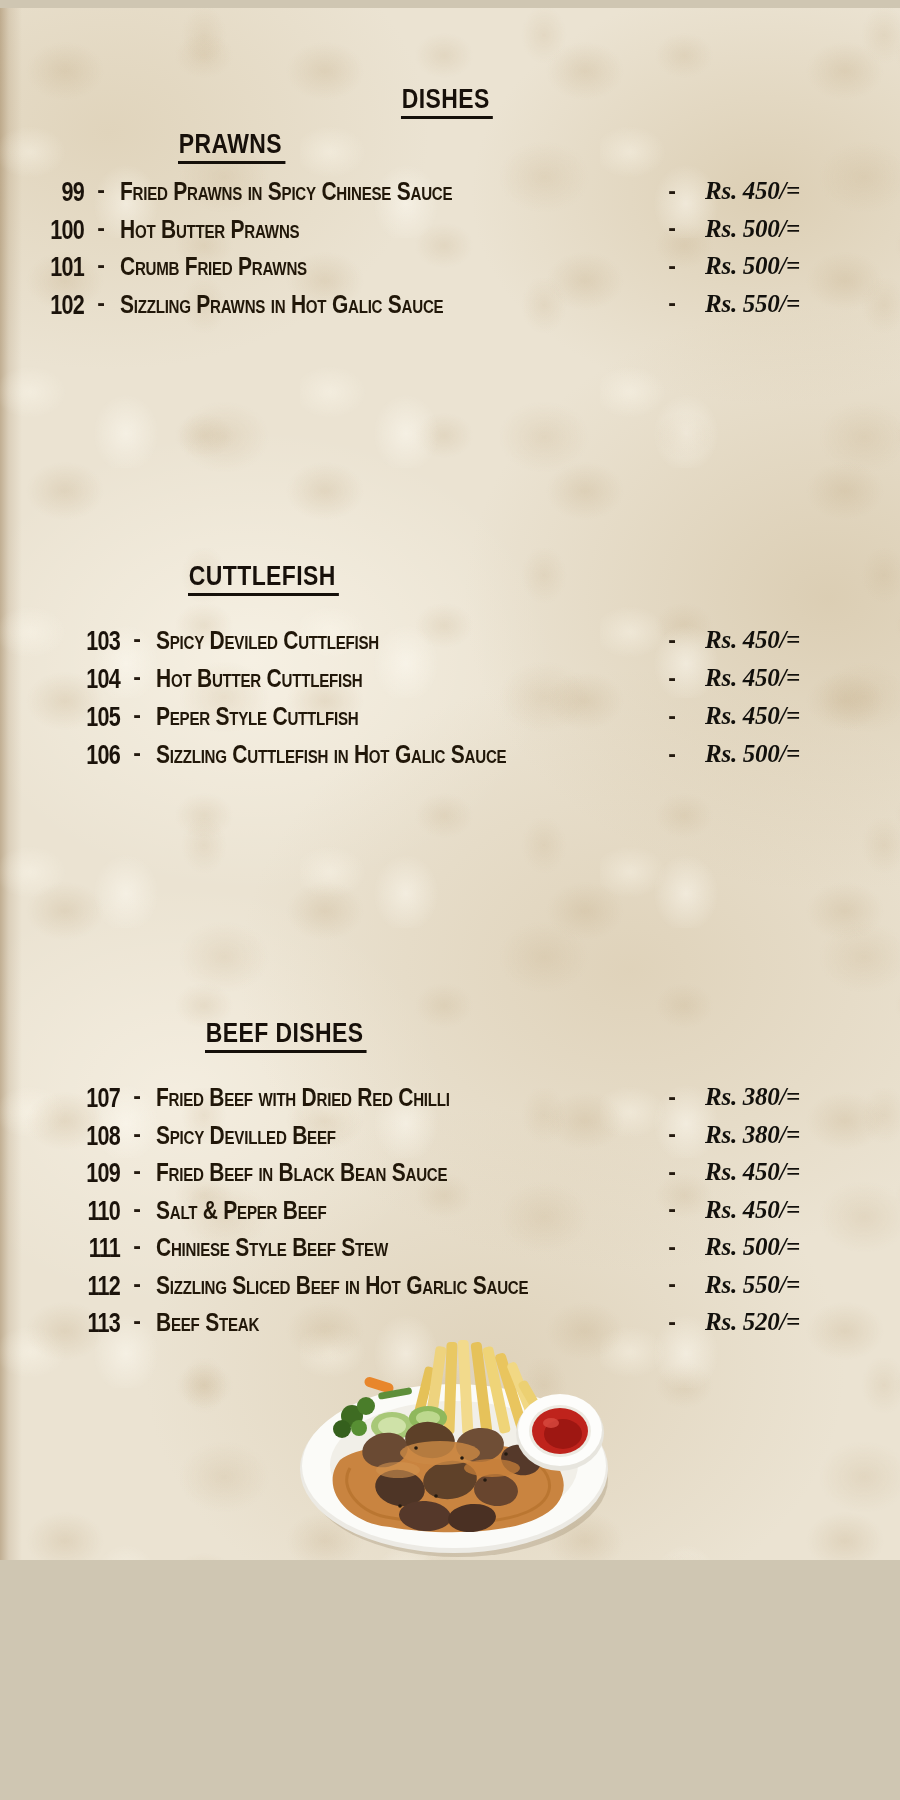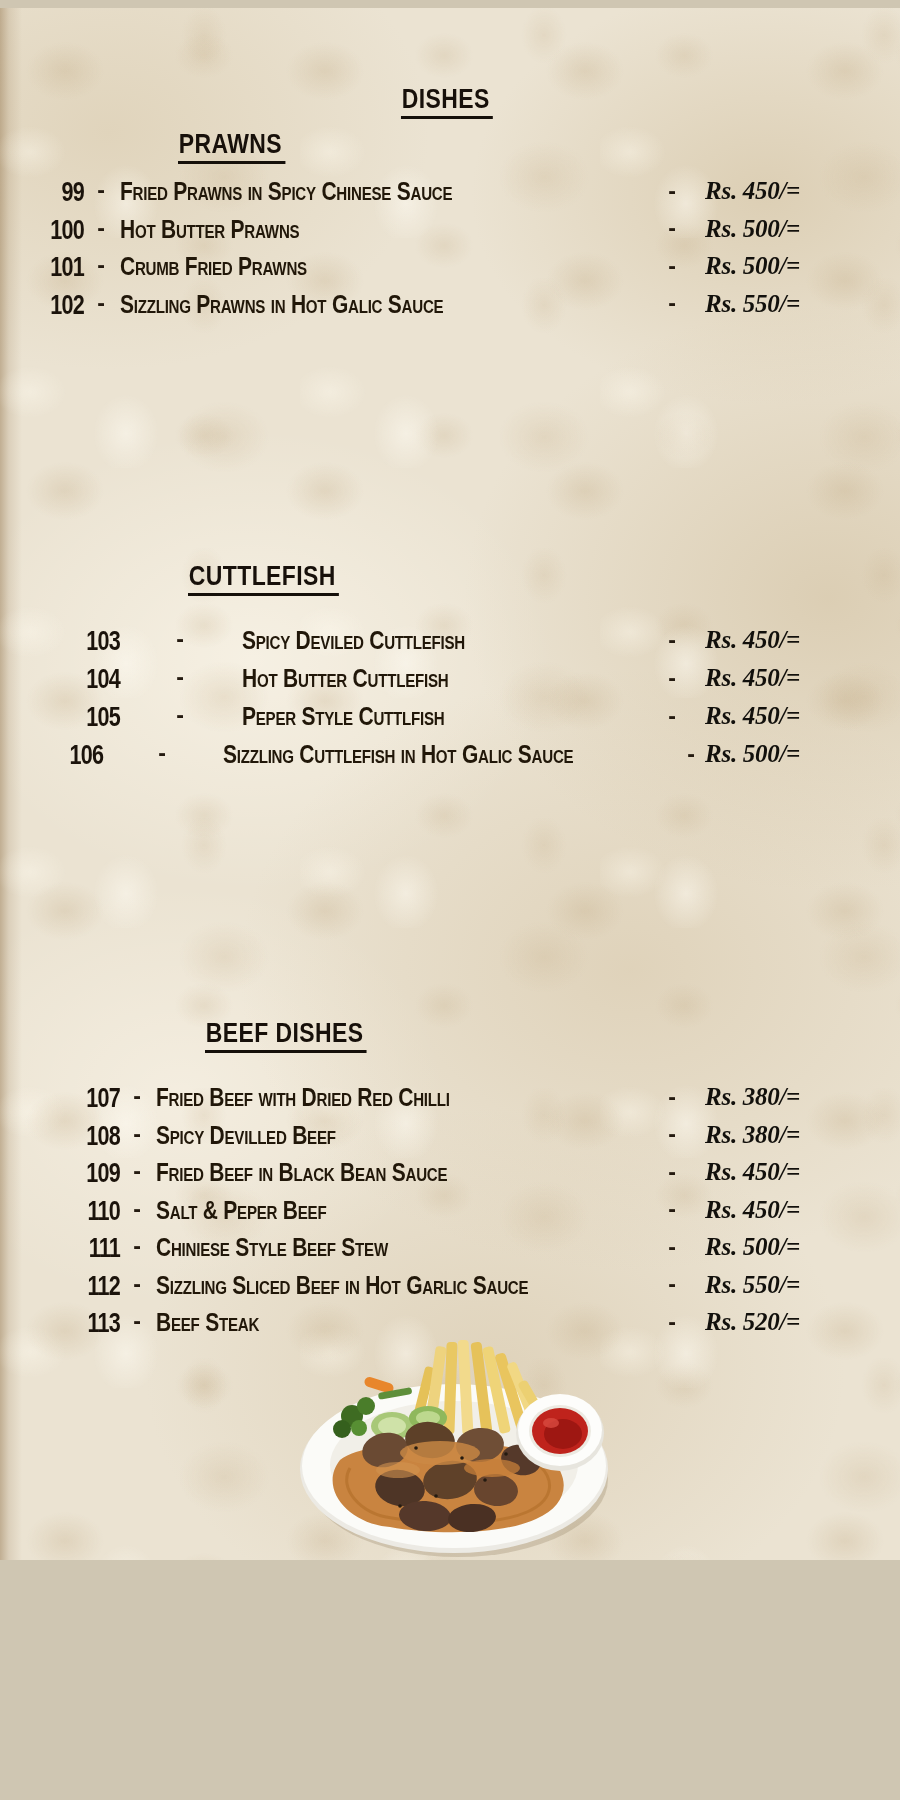--- a/index.html
+++ b/index.html
@@ -46,21 +46,21 @@
     white-space:nowrap;
   }
   .heading.centered{
     transform:translateX(-50%) scaleX(.82);
     transform-origin:center top;
   }
 
   
   .rows{position:absolute;left:0;width:800px;}
   .row{display:flex;align-items:flex-start;height:37.5px;}
-  .rows.sec-cut .row{height:38px;gap:43px;}
+  .rows.sec-cut .row{height:38px;}
   .cell-num{
     width:84px;text-align:right;
     font-weight:bold;font-size:27px;letter-spacing:-1px;
     transform:scaleX(.8);transform-origin:100% 50%;
     color:#1b130b;white-space:nowrap;
   }
   .sec-b .cell-num{width:120px;}
   .cell-dash{width:16px;text-align:center;font-weight:bold;font-size:23px;color:#241a10;margin-left:9px;}
   .cell-name{
     margin-left:11px;

